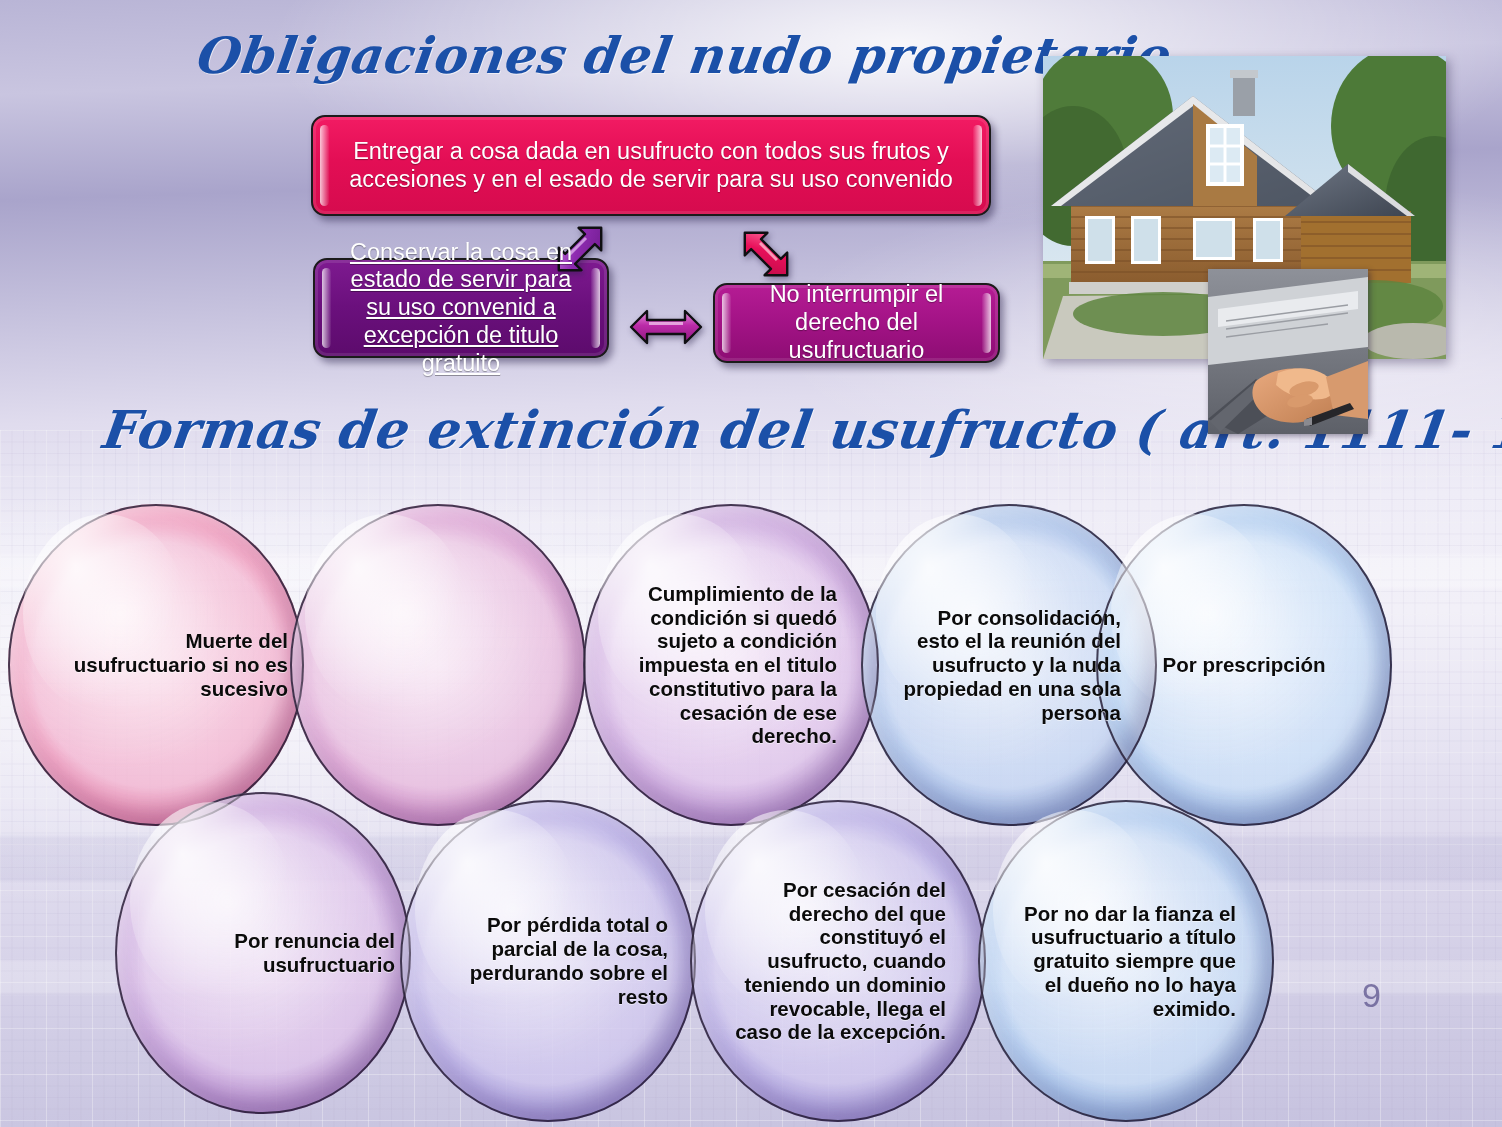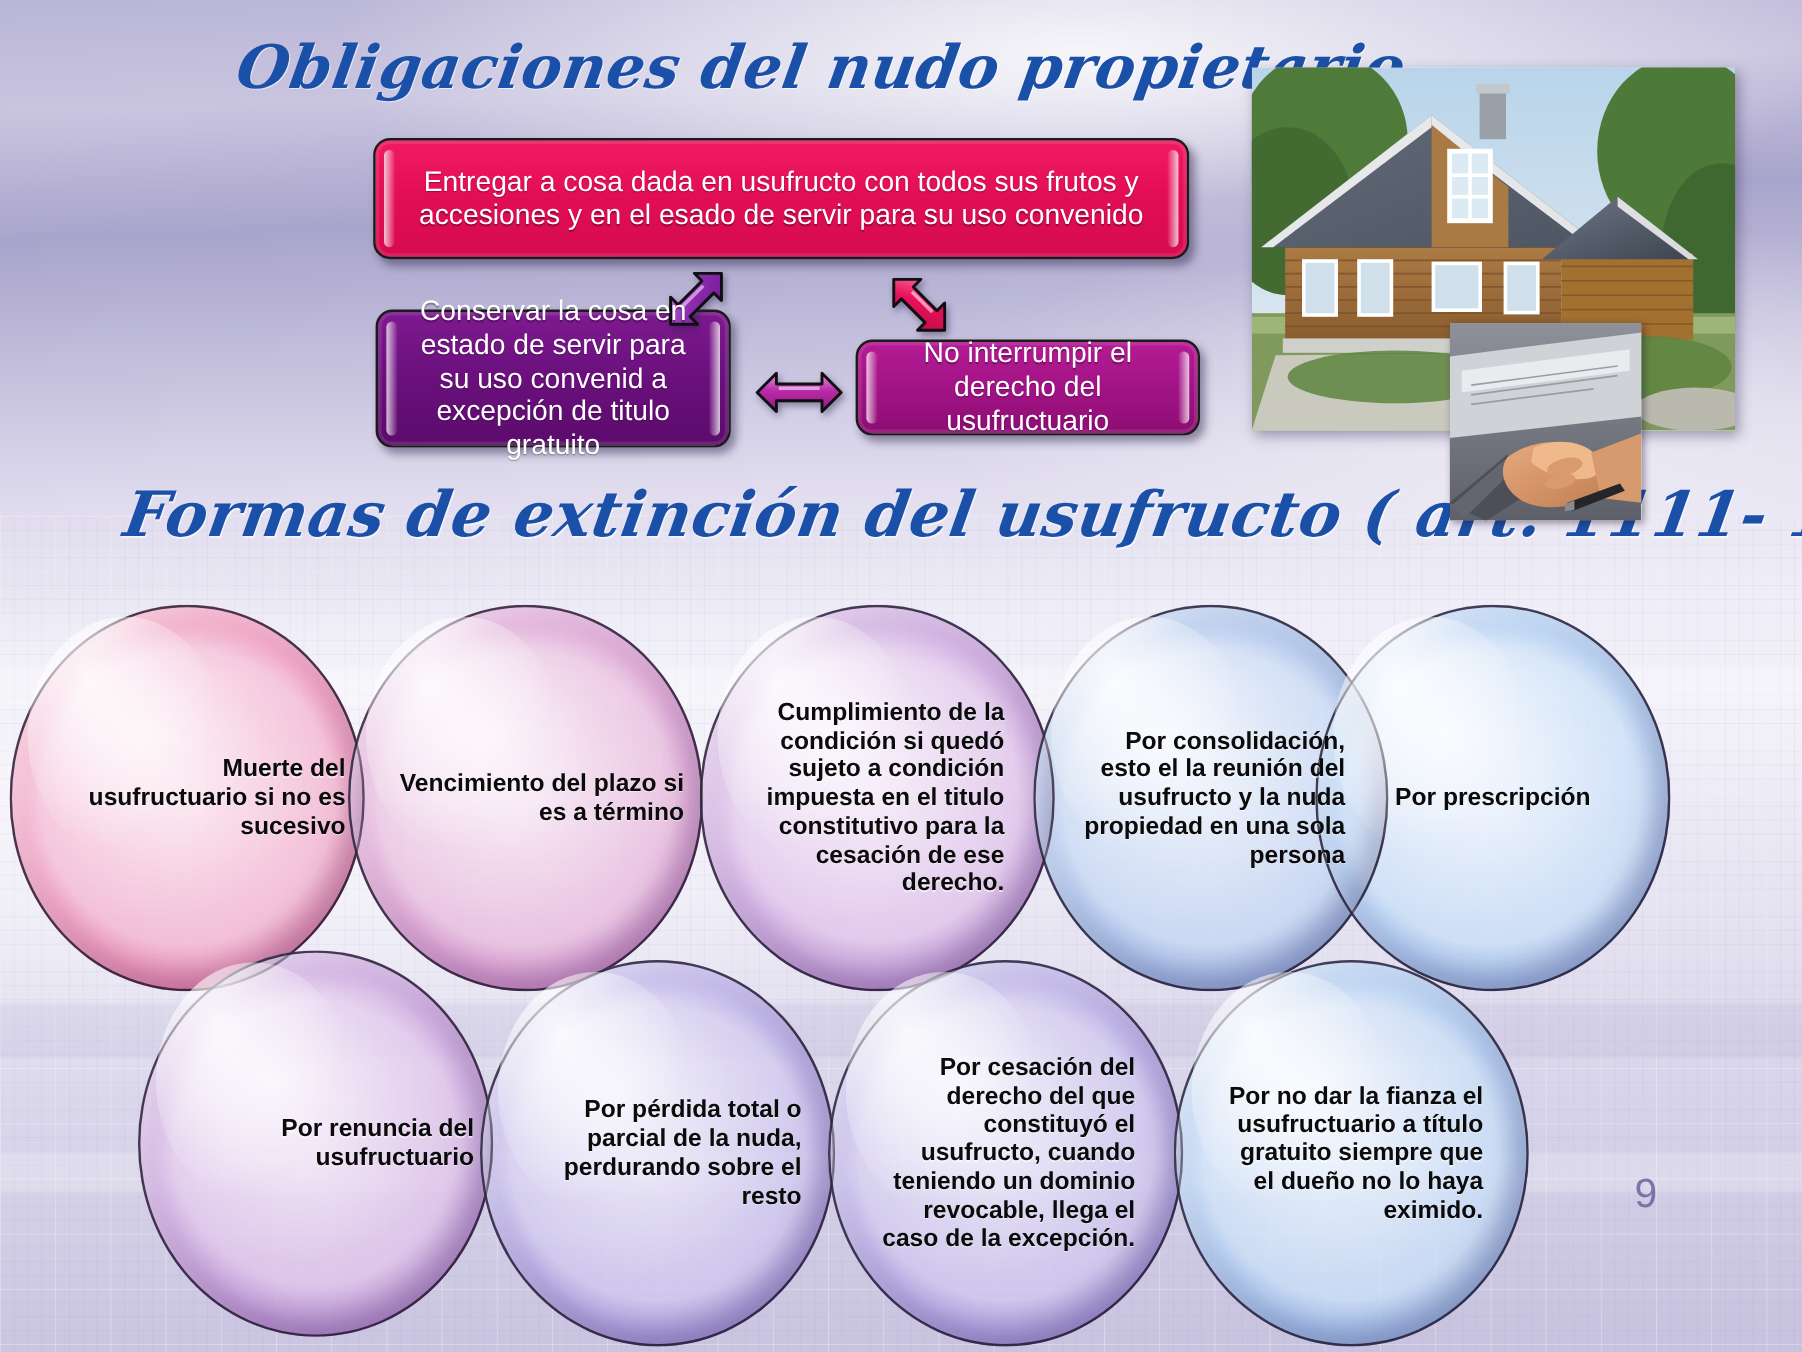--- a/index.html
+++ b/index.html
@@ -71,23 +71,24 @@
   }
   .box:before{left:7px;}
   .box:after{right:7px;transform:scaleX(-1);}
 
   #box-entregar{
     left:311px;top:115px;width:680px;height:101px;
     font-size:23.5px;
     background:linear-gradient(180deg,#f21b63 0%,#e30e55 45%,#d60b4e 100%);
   }
   #box-conservar{
-    left:313px;top:258px;width:296px;height:115px;
+    left:313px;top:258px;width:296px;height:100px;
     font-size:23.5px;
     background:linear-gradient(180deg,#7e1a90 0%,#6b107d 48%,#5c0b6c 100%);
+    text-decoration:underline;
   }
   #box-nointerrumpir{
     left:713px;top:283px;width:287px;height:80px;
     font-size:23.5px;
     background:linear-gradient(180deg,#b51c94 0%,#a31386 48%,#8d0d73 100%);
   }
 
   
   .arrow{position:absolute;}
   .arrow svg{display:block;filter:drop-shadow(2px 3px 3px rgba(40,30,70,.45));}
@@ -352,21 +353,20 @@
 
   <div class="bubble b-pink" style="left:8px;top:504px;width:296px;height:322px;">
     <div class="rim"></div>
     <div class="gloss"></div>
     <div class="txt" style="font-size:20.5px;padding-left:42px;">Muerte del usufructuario si no es sucesivo</div>
   </div>
 
   <div class="bubble b-pinkpurple" style="left:290px;top:504px;width:296px;height:322px;">
     <div class="rim"></div>
     <div class="gloss"></div>
-    <div class="txt" style="font-size:20.5px;">Vencimiento del plazo si es a término</div>
   </div>
 
   <div class="bubble b-purple" style="left:583px;top:504px;width:296px;height:322px;">
     <div class="rim"></div>
     <div class="gloss"></div>
     <div class="txt" style="font-size:20.5px;padding:0 42px;">Cumplimiento de la condición si quedó sujeto a condición impuesta en el titulo constitutivo para la cesación de ese derecho.</div>
   </div>
 
   <div class="bubble b-blue" style="left:861px;top:504px;width:296px;height:322px;">
     <div class="rim"></div>
@@ -382,21 +382,21 @@
 
   <div class="bubble b-purple" style="left:115px;top:792px;width:296px;height:322px;">
     <div class="rim"></div>
     <div class="gloss"></div>
     <div class="txt" style="font-size:20.5px;">Por renuncia del usufructuario</div>
   </div>
 
   <div class="bubble b-violet" style="left:400px;top:800px;width:296px;height:322px;">
     <div class="rim"></div>
     <div class="gloss"></div>
-    <div class="txt" style="font-size:20.5px;padding:0 28px;">Por pérdida total o parcial de la nuda, perdurando sobre el resto</div>
+    <div class="txt" style="font-size:20.5px;padding:0 28px;">Por pérdida total o parcial de la cosa, perdurando sobre el resto</div>
   </div>
 
   <div class="bubble b-violet" style="left:690px;top:800px;width:296px;height:322px;">
     <div class="rim"></div>
     <div class="gloss"></div>
     <div class="txt" style="font-size:20.5px;padding:0 40px;">Por cesación del derecho del que constituyó el usufructo, cuando teniendo un dominio revocable, llega el caso de la excepción.</div>
   </div>
 
   <div class="bubble b-lightblue" style="left:978px;top:800px;width:296px;height:322px;">
     <div class="rim"></div>

